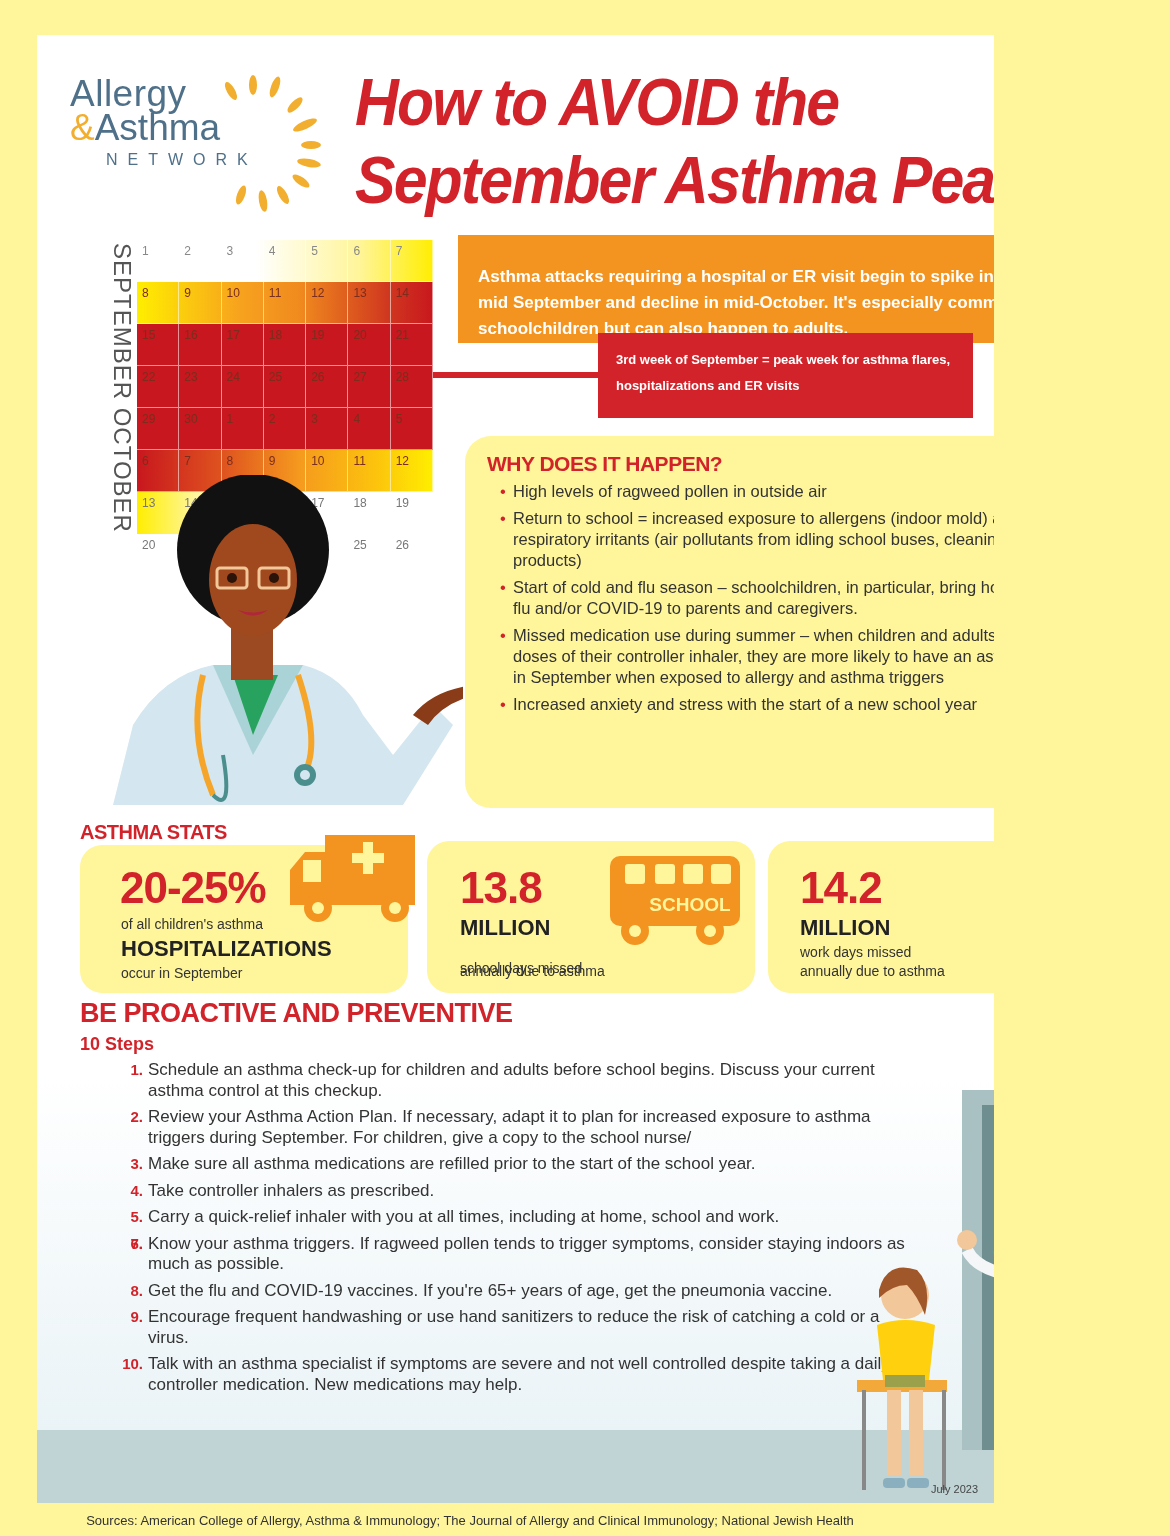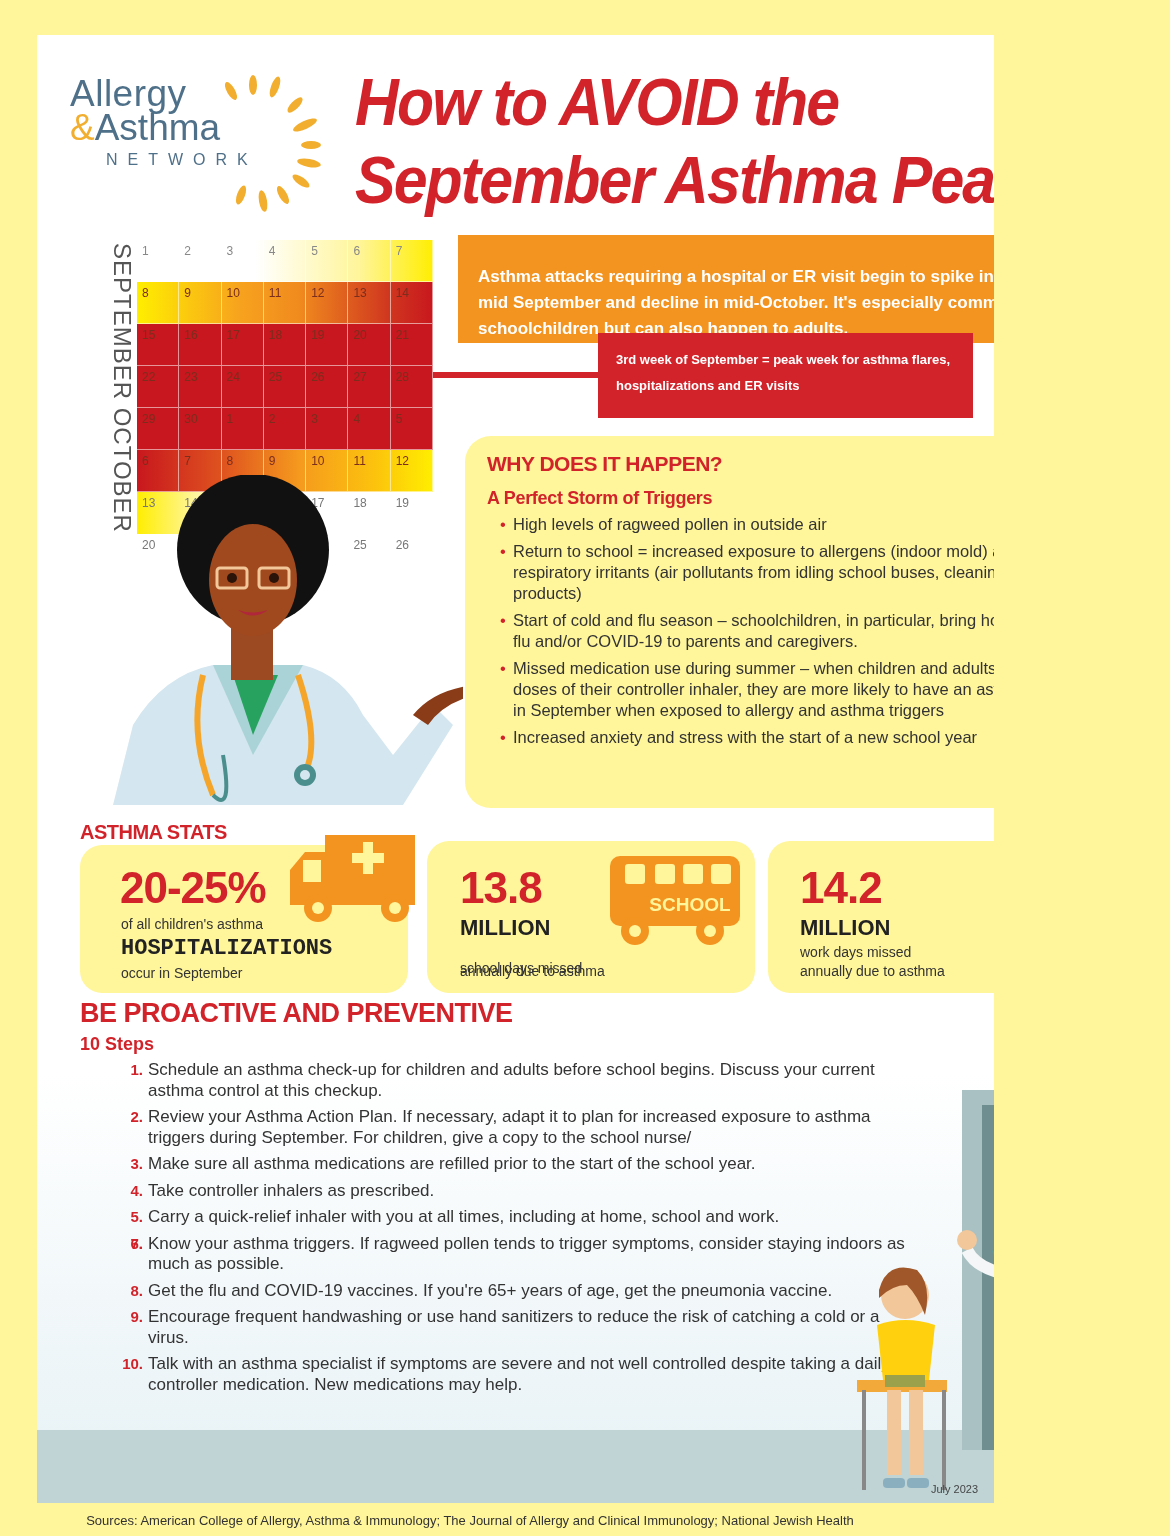--- a/index.html
+++ b/index.html
@@ -198,36 +198,35 @@
       <circle cx="202" cy="300" r="5" fill="#d4e6ef"></circle>
     <path d="M310 240 Q330 215 370 210 L372 220 Q340 228 325 250 Z" fill="#8a3b17"></path>
   </svg>
 
   <div class="orange-box">Asthma attacks requiring a hospital or ER visit begin to spike in early-to-mid September and decline in mid-October. It's especially common among schoolchildren but can also happen to adults.</div>
   <div class="connector"></div>
   <div class="red-box">3rd week of September = peak week for asthma flares, hospitalizations and ER visits</div>
 
   <div class="why">
     <h2>WHY DOES IT HAPPEN?</h2>
-    <h3>A Perfect Storm of Triggers</h3>
     <ul>
       <li><span class="dot">•</span><span>High levels of ragweed pollen in outside air</span></li>
       <li><span class="dot">•</span><span>Return to school = increased exposure to allergens (indoor mold) and respiratory irritants (air pollutants from idling school buses, cleaning products)</span></li>
       <li><span class="dot">•</span><span>Start of cold and flu season – schoolchildren, in particular, bring home colds, flu and/or COVID-19 to parents and caregivers.</span></li>
       <li><span class="dot">•</span><span>Missed medication use during summer – when children and adults skip doses of their controller inhaler, they are more likely to have an asthma flare in September when exposed to allergy and asthma triggers</span></li>
       <li><span class="dot">•</span><span>Increased anxiety and stress with the start of a new school year</span></li>
     </ul>
   </div>
 
   <div class="stats-title">ASTHMA STATS</div>
 
   <div class="stat" style="left:43px; top:810px; width:328px; height:148px;">
     <span class="big" style="left:40px; top:18px;">20-25%</span>
     <span class="small" style="left:41px; top:70px;">of all children's asthma</span>
-    <span class="mid" style="left:41px; top:91px;font-family:Liberation Mono, monospace;">HOSPITALIZATIONS</span>
+    <span class="mid" style="left:41px; top:91px;">HOSPITALIZATIONS</span>
     <span class="small" style="left:41px; top:119px;">occur in September</span>
     <svg style="left:205px; top:-15px;" width="135" height="100" viewBox="0 0 135 100">
       <path d="M40 5 H130 V75 H5 V40 L20 22 H40 Z" fill="#f39420"></path>
       <rect x="18" y="30" width="18" height="22" fill="#fff59a"></rect>
       <rect x="78" y="12" width="10" height="32" fill="#fff59a"></rect>
         <rect x="67" y="23" width="32" height="10" fill="#fff59a"></rect>
       <circle cx="33" cy="78" r="14" fill="#f39420"></circle>
         <circle cx="33" cy="78" r="6" fill="#fff59a"></circle>
       <circle cx="110" cy="78" r="14" fill="#f39420"></circle>
         <circle cx="110" cy="78" r="6" fill="#fff59a"></circle>

